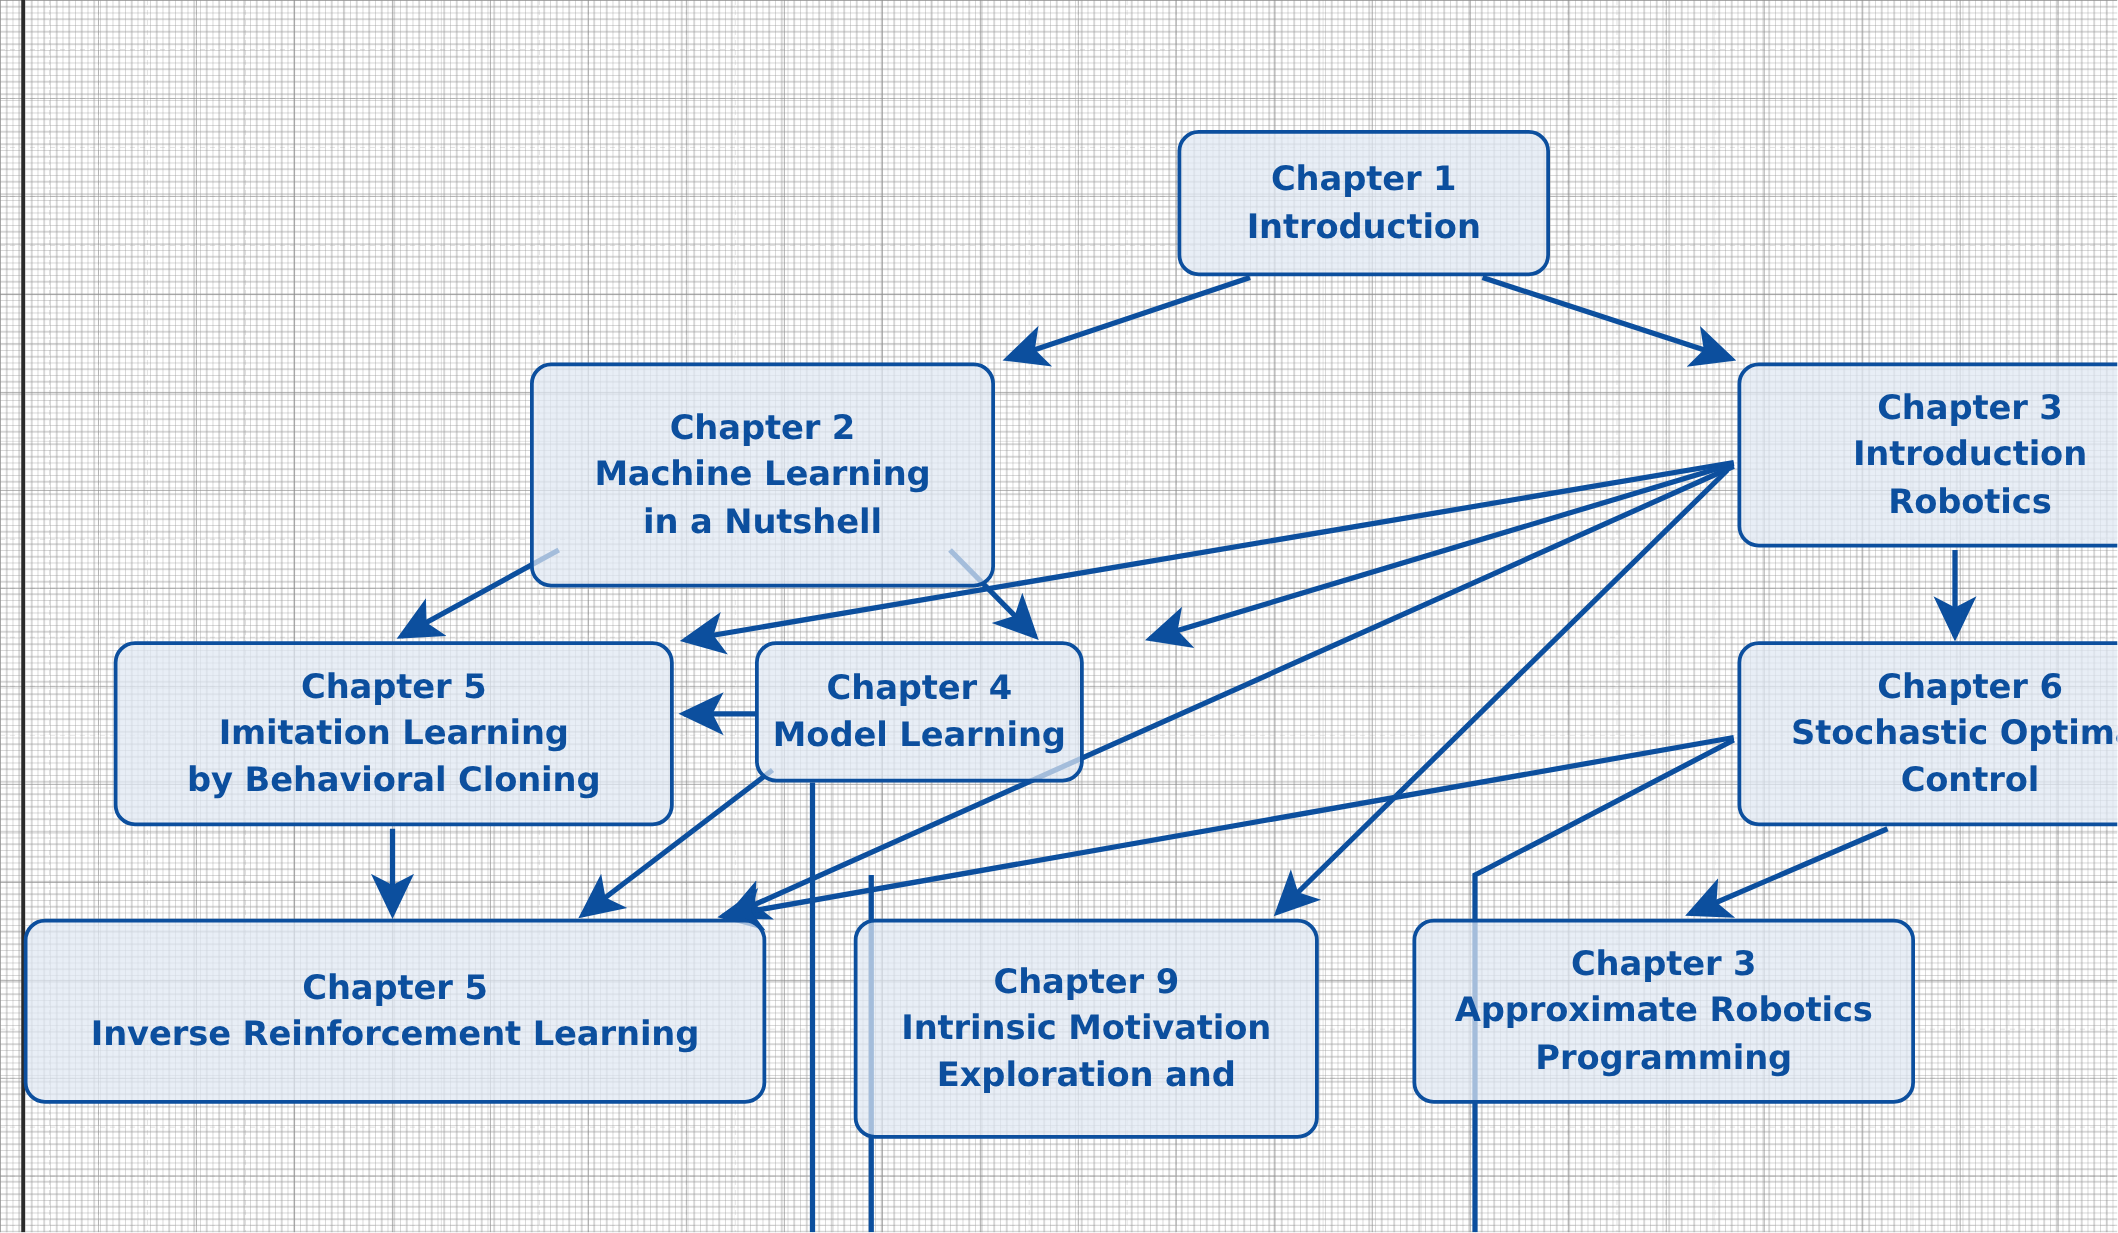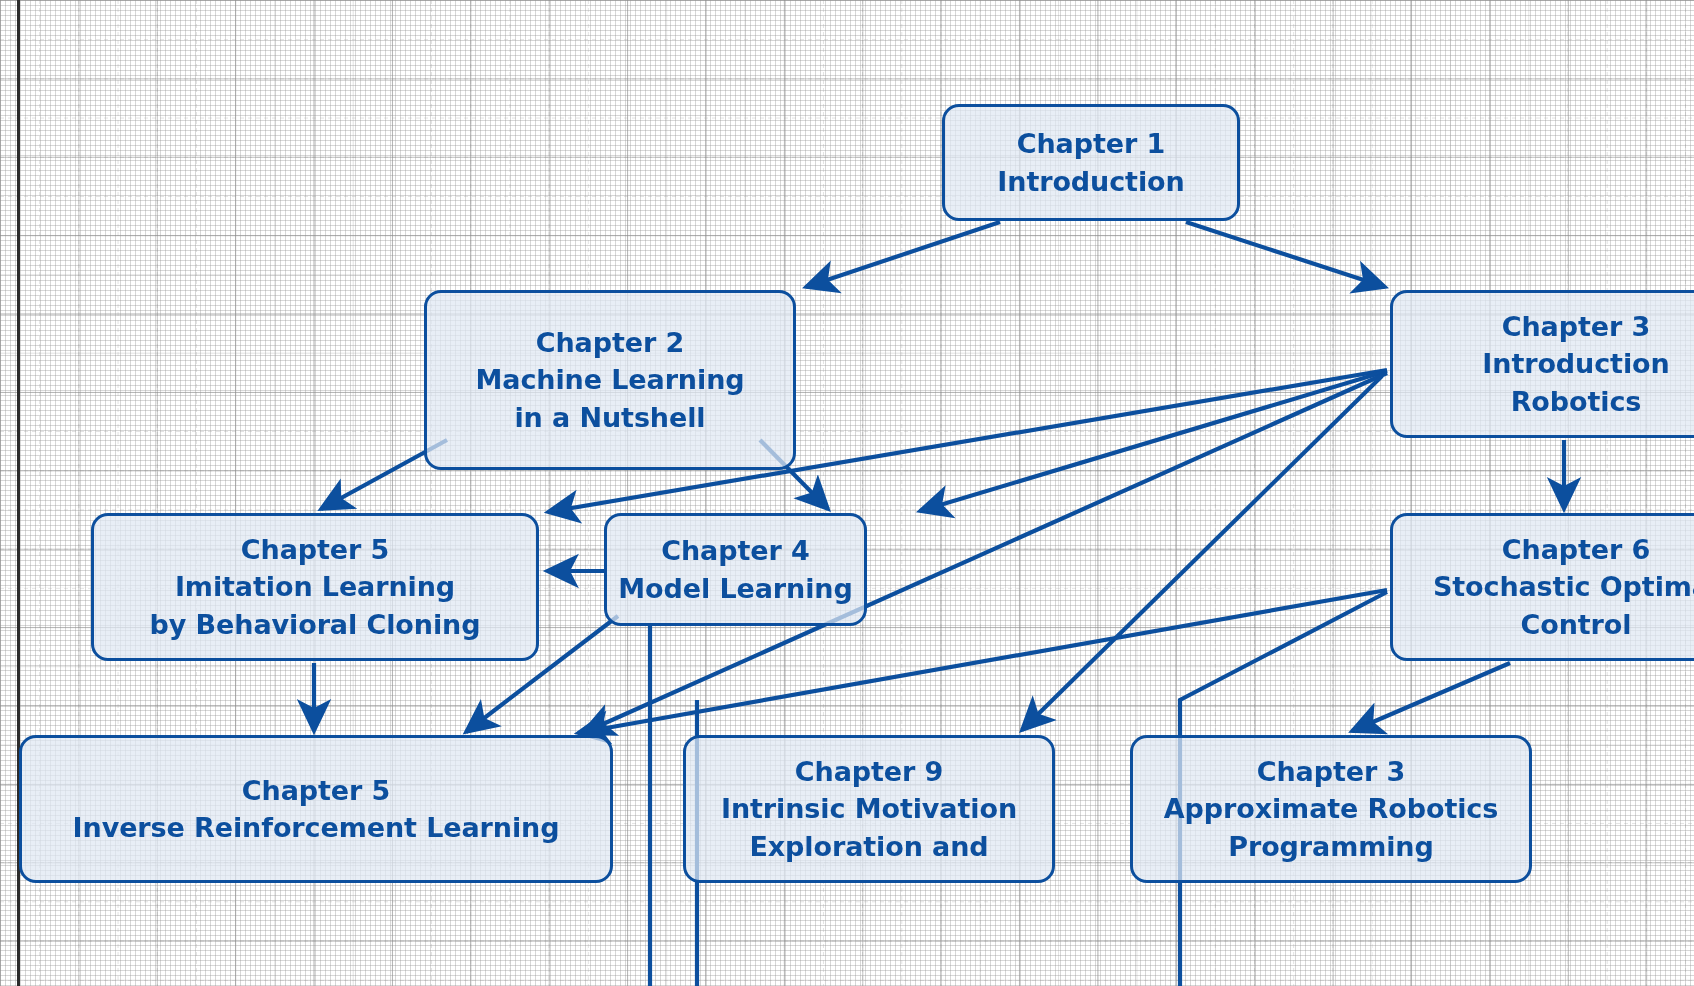--- a/index.html
+++ b/index.html
@@ -189,21 +189,21 @@
           <span class="ln">Stochastic Optimal</span>
           <span class="ln">Control</span>
         </span>
       </div>
       <div class="node" style="left: 19px; top: 735px; width: 594px; height: 148px;">
         <span class="lines">
           <span class="ln">Chapter 5</span>
           <span class="ln">Inverse Reinforcement Learning</span>
         </span>
       </div>
-      <div class="node" style="left: 683px; top: 735px; width: 372px; height: 148px;">
+      <div class="node" style="left: 683px; top: 735px; width: 372px; height: 176px;">
         <span class="lines">
           <span class="ln">Chapter 9</span>
           <span class="ln">Intrinsic Motivation</span>
           <span class="ln">Exploration and</span>
         </span>
       </div>
       <div class="node" style="left: 1130px; top: 735px; width: 402px; height: 148px;">
         <span class="lines">
           <span class="ln">Chapter 3</span>
           <span class="ln">Approximate Robotics</span>

